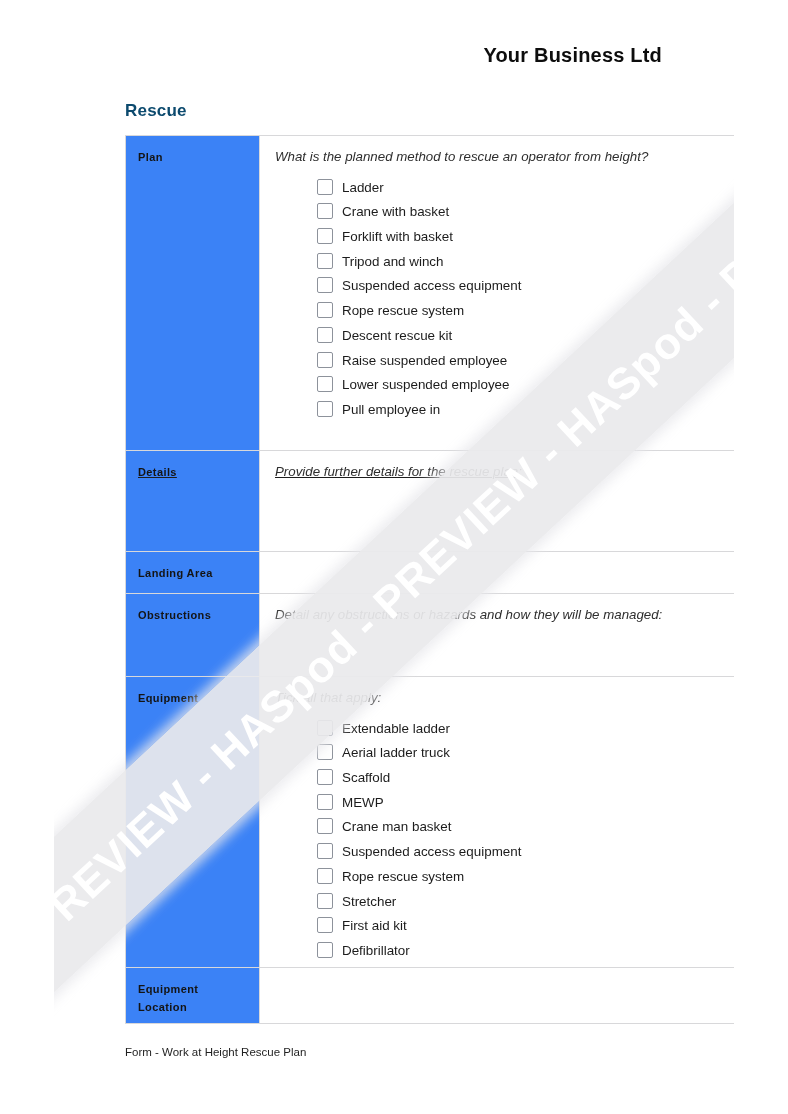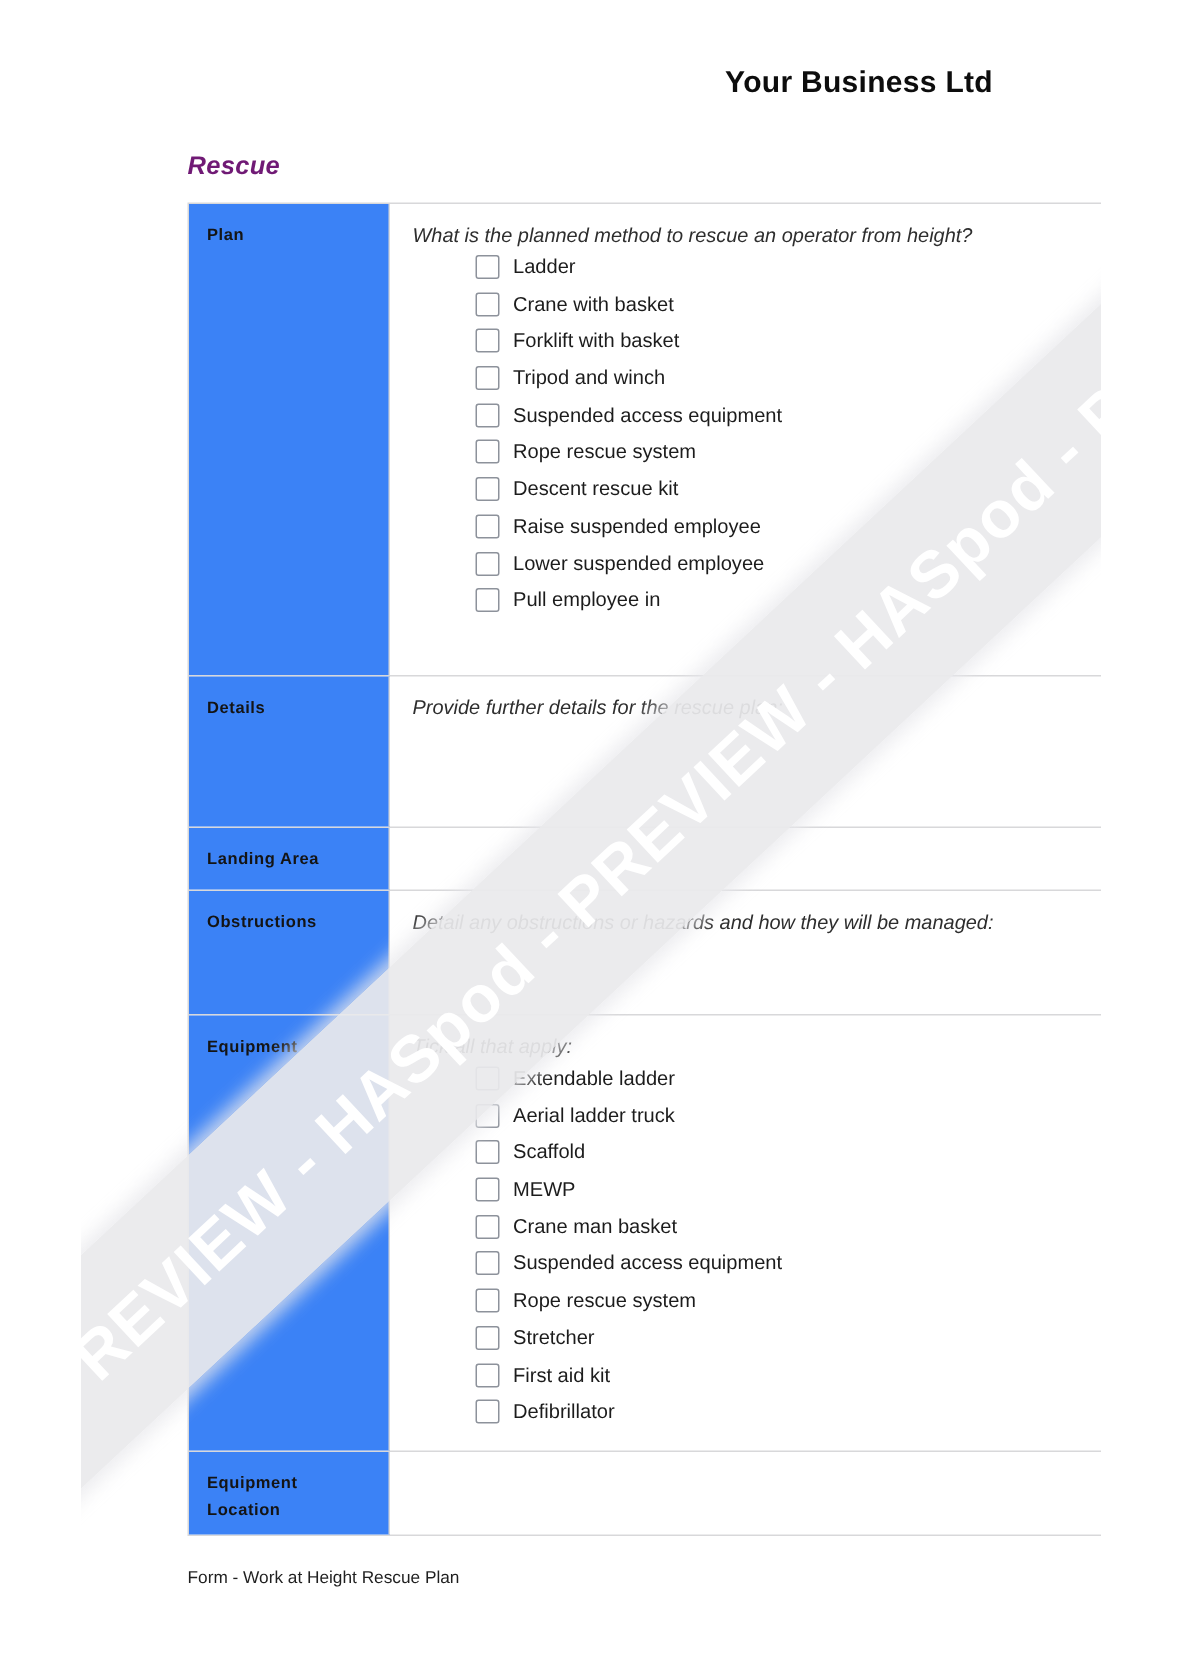--- a/index.html
+++ b/index.html
@@ -11,21 +11,21 @@
     font-family:"Liberation Sans", sans-serif;
     color:#1d1d1d;
     margin:0 auto;
   }
   .company{
     position:absolute;top:44px;right:72px;
     font-size:20px;font-weight:700;letter-spacing:.2px;color:#0d0d0d;
   }
   .section-title{
     position:absolute;left:71px;top:101px;
-    font-size:17px;font-weight:700;color:#701a75;letter-spacing:.2px;font-style:italic;
+    font-size:17px;font-weight:700;color:#0c4a6e;letter-spacing:.2px;
   }
   .form-table{
     position:absolute;left:71px;top:135px;width:646px;
     border:1px solid #d8d8da;
     box-sizing:border-box;
     display:flex;flex-direction:column;
     background:#fff;
   }
   .row{
     display:flex;
@@ -52,35 +52,35 @@
     font-size:13.3px;
     color:#2e2e2e;
     line-height:18px;
     min-height:18px;
   }
   ul.options{
     list-style:none;margin:4px 0 0 0;padding:0;
   }
   ul.options li{
     height:24.7px;
-    display:flex;align-items:flex-start;padding-left:42px;
+    display:flex;align-items:flex-end;padding-left:42px;
   }
   .cb{
     width:14px;height:14px;
     border:1.5px solid #8d929b;
     border-radius:2px;
     background:#fff;
     margin-right:9px;
     flex:0 0 auto;
   }
   .cb-label{
     font-size:13.4px;color:#1c1c1c;
   }
   .row-plan{height:315px;}
-  .row-details{height:101px;}
+  .row-details{height:101px;text-decoration:underline;}
   .row-landing{height:42px;}
   .row-obstructions{height:83px;}
   .row-equipment{height:291px;}
   .row-equiploc{height:55px;}
   .footer{
     position:absolute;left:71px;top:1044px;width:646px;
     display:flex;justify-content:space-between;align-items:flex-end;
     font-size:11.5px;color:#1f1f1f;
   }
   .page-num{font-weight:700;font-size:12px;}

